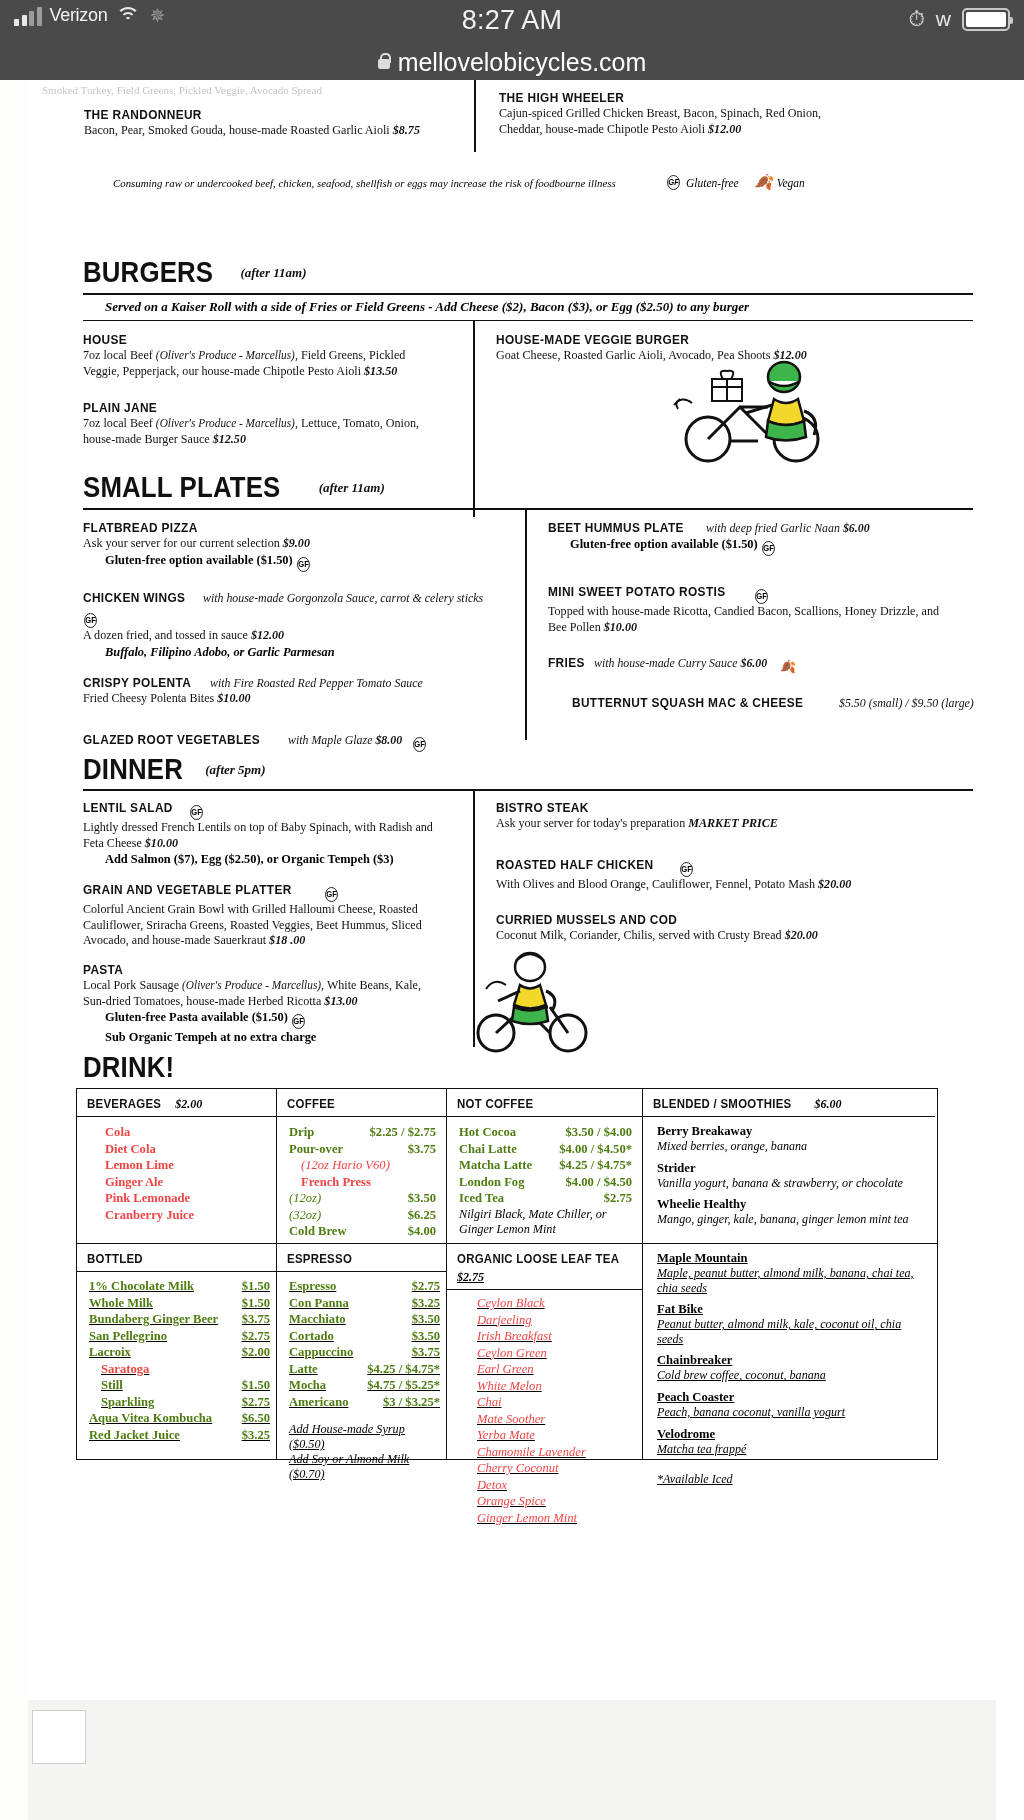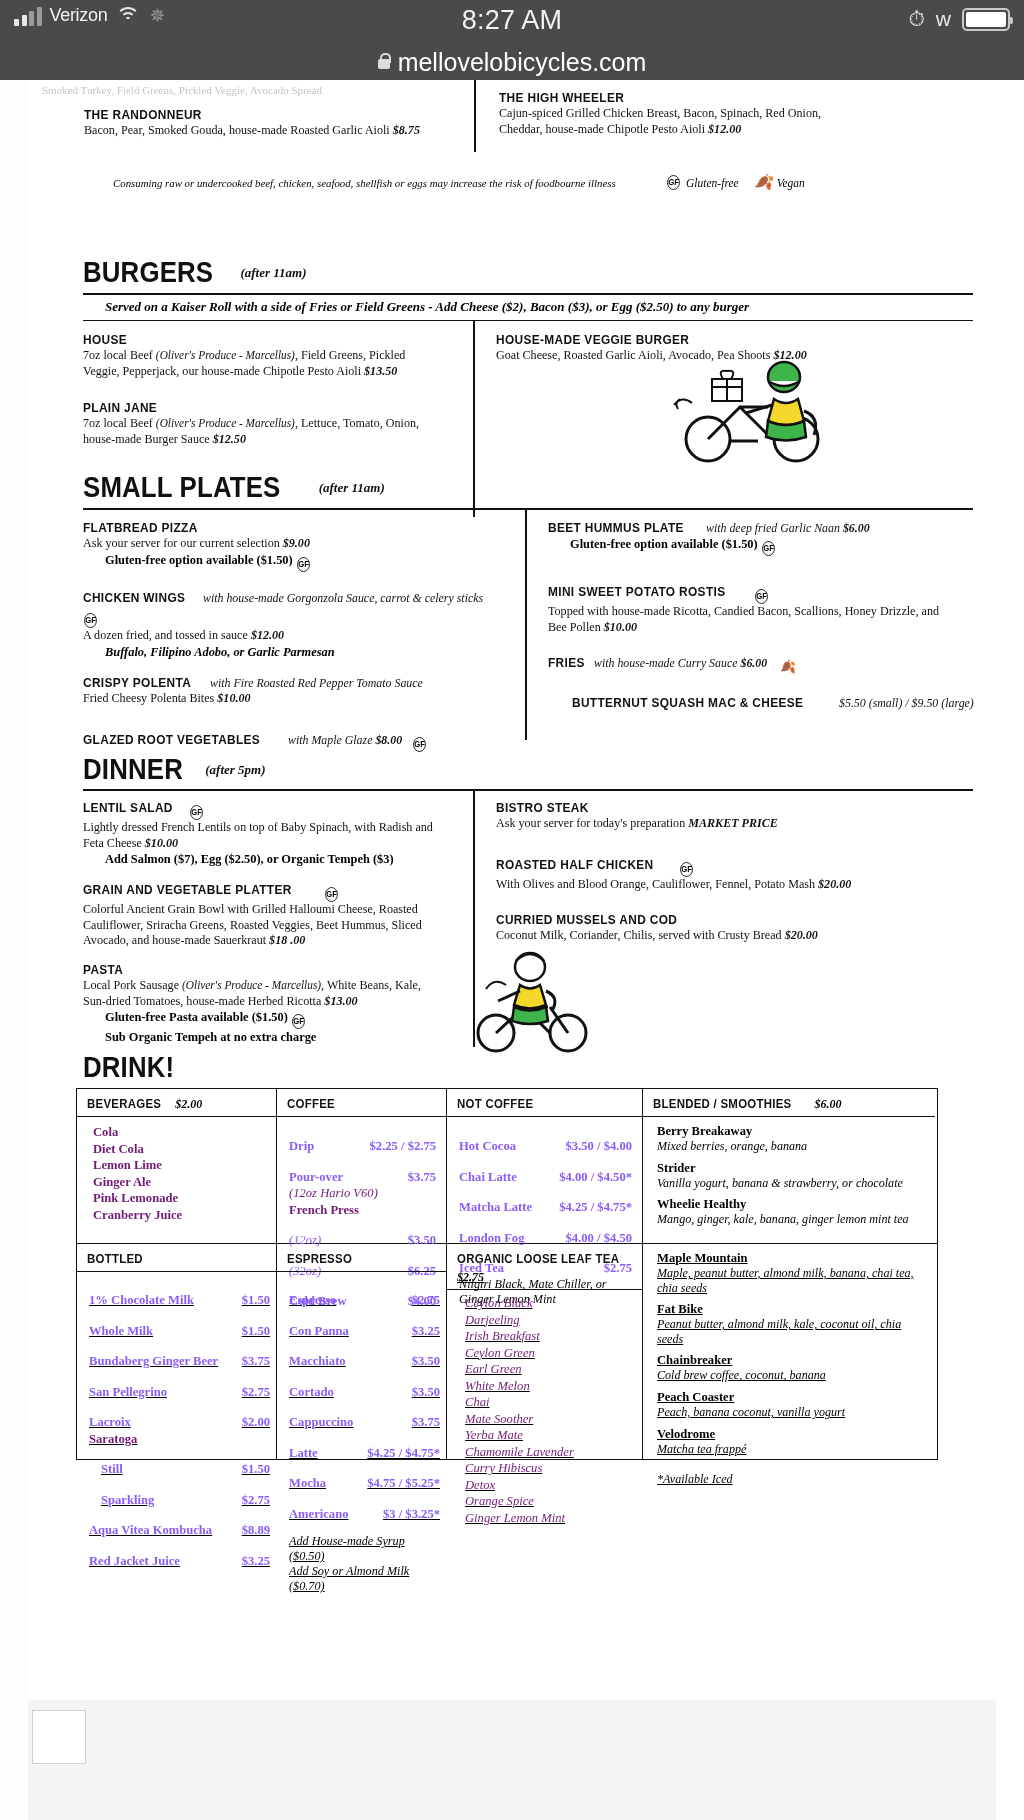--- a/index.html
+++ b/index.html
@@ -160,24 +160,24 @@
   .dt-head {
     font-family: "Liberation Sans", sans-serif;
     font-weight: 700; font-size: 13px; letter-spacing: .3px;
     text-transform: uppercase; color:#111;
     transform: scaleX(0.88); transform-origin: left center;
     display:inline-block;
   }
   .dt-head-pr { font-family:"Liberation Serif",serif; font-style: italic; font-weight:700; font-size: 12px; letter-spacing: 0; text-transform:none; }
   .dt-headline { border-bottom: 1.3px solid #111; padding: 5px 0 4px 10px; }
   .dt-body { padding: 7px 10px 6px 16px; }
-  .d-line { display:flex; font-size: 12.6px; line-height: 16.5px; color:#8b5cf6; font-weight:700;margin-top:14px; }
+  .d-line { display:flex; font-size: 12.6px; line-height: 16.5px; color:#4d7c0f; font-weight:700; }
   .d-line .nm { flex: 0 0 auto; }
   .d-line .pr { margin-left: auto; padding-left: 8px; font-weight:700; }
-  .d-plain { font-size: 12.6px; line-height: 16.5px; color:#701a75; font-weight:700; }
+  .d-plain { font-size: 12.6px; line-height: 16.5px; color:#ef4444; font-weight:700;margin-left:12px; }
   .d-ital { font-style: italic; font-weight: 400; }
   .d-note { font-size:12.2px; font-style:italic; line-height:15px; font-weight:400;}
   .sm-head { font-weight:700; font-size:12.6px; line-height:16px;}
   .sm-desc { font-style: italic; font-size: 12.1px; line-height: 14.6px; }
   .sm-blk { margin-bottom: 6px; }
 
   .bike { position:absolute; }
 </style>
 </head>
 <body>
@@ -520,21 +520,21 @@
           <div class="d-line" style="padding-left:12px;">
                 <span class="nm">Still</span>
                 <span class="pr">$1.50</span>
               </div>
           <div class="d-line" style="padding-left:12px;">
                 <span class="nm">Sparkling</span>
                 <span class="pr">$2.75</span>
               </div>
           <div class="d-line">
                 <span class="nm">Aqua Vitea Kombucha</span>
-                <span class="pr">$8.89</span>
+                <span class="pr">$6.50</span>
               </div>
           <div class="d-line">
                 <span class="nm">Red Jacket Juice</span>
                 <span class="pr">$3.25</span>
               </div>
         </div>
       </div>
 
       <div class="dt-cell" style="width:170px;">
         <div class="dt-headline">
@@ -587,21 +587,21 @@
           <div class="d-plain d-ital">Ceylon Black</div>
           <div class="d-plain d-ital">Darjeeling</div>
           <div class="d-plain d-ital">Irish Breakfast</div>
           <div class="d-plain d-ital">Ceylon Green</div>
           <div class="d-plain d-ital">Earl Green</div>
           <div class="d-plain d-ital">White Melon</div>
           <div class="d-plain d-ital">Chai</div>
           <div class="d-plain d-ital">Mate Soother</div>
           <div class="d-plain d-ital">Yerba Mate</div>
           <div class="d-plain d-ital">Chamomile Lavender</div>
-          <div class="d-plain d-ital">Curry Hibiscus</div>
+          <div class="d-plain d-ital">Cherry Coconut</div>
           <div class="d-plain d-ital">Detox</div>
           <div class="d-plain d-ital">Orange Spice</div>
           <div class="d-plain d-ital">Ginger Lemon Mint</div>
         </div>
       </div>
 
       <div class="dt-cell" style="width:292px;">
         <div class="dt-body" style="padding:6px 8px 4px 14px;">
           <div class="sm-blk">
                 <div class="sm-head">Maple Mountain</div>

